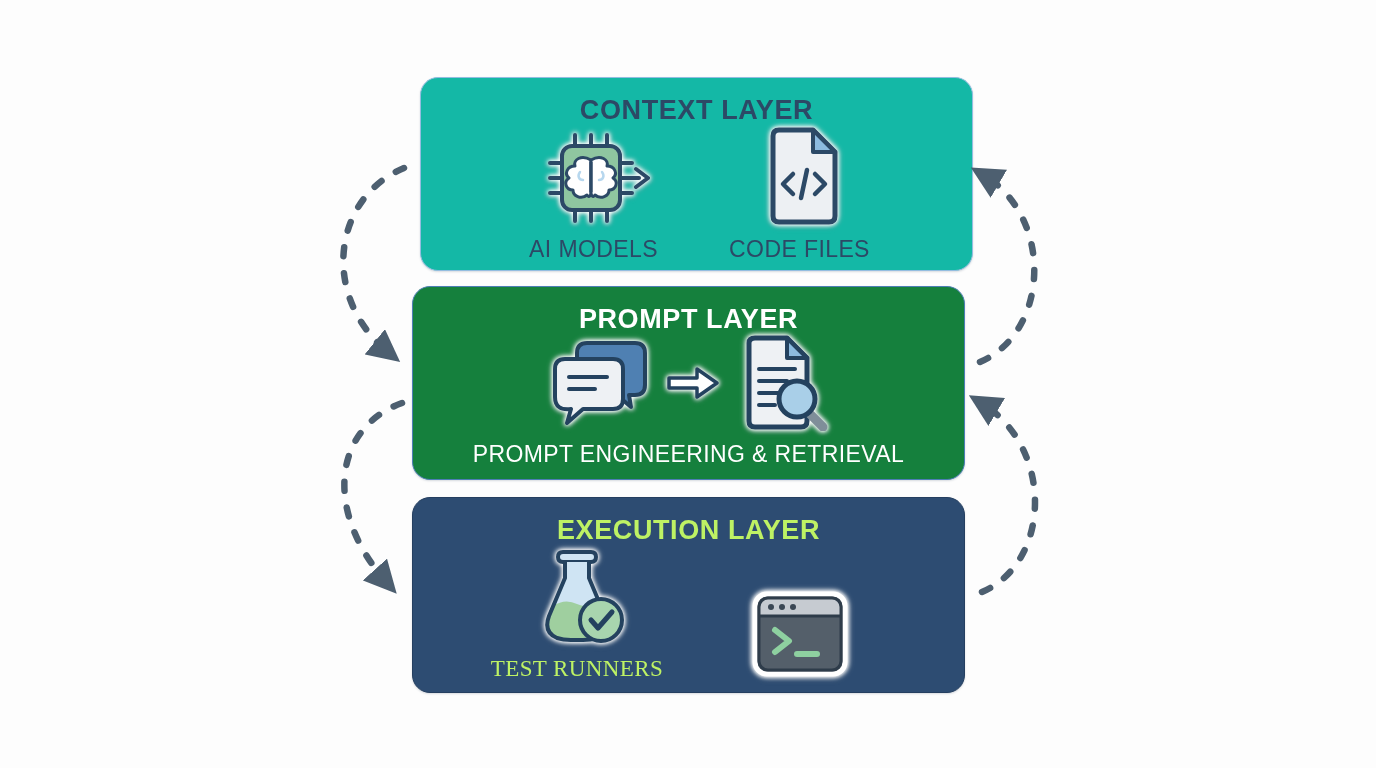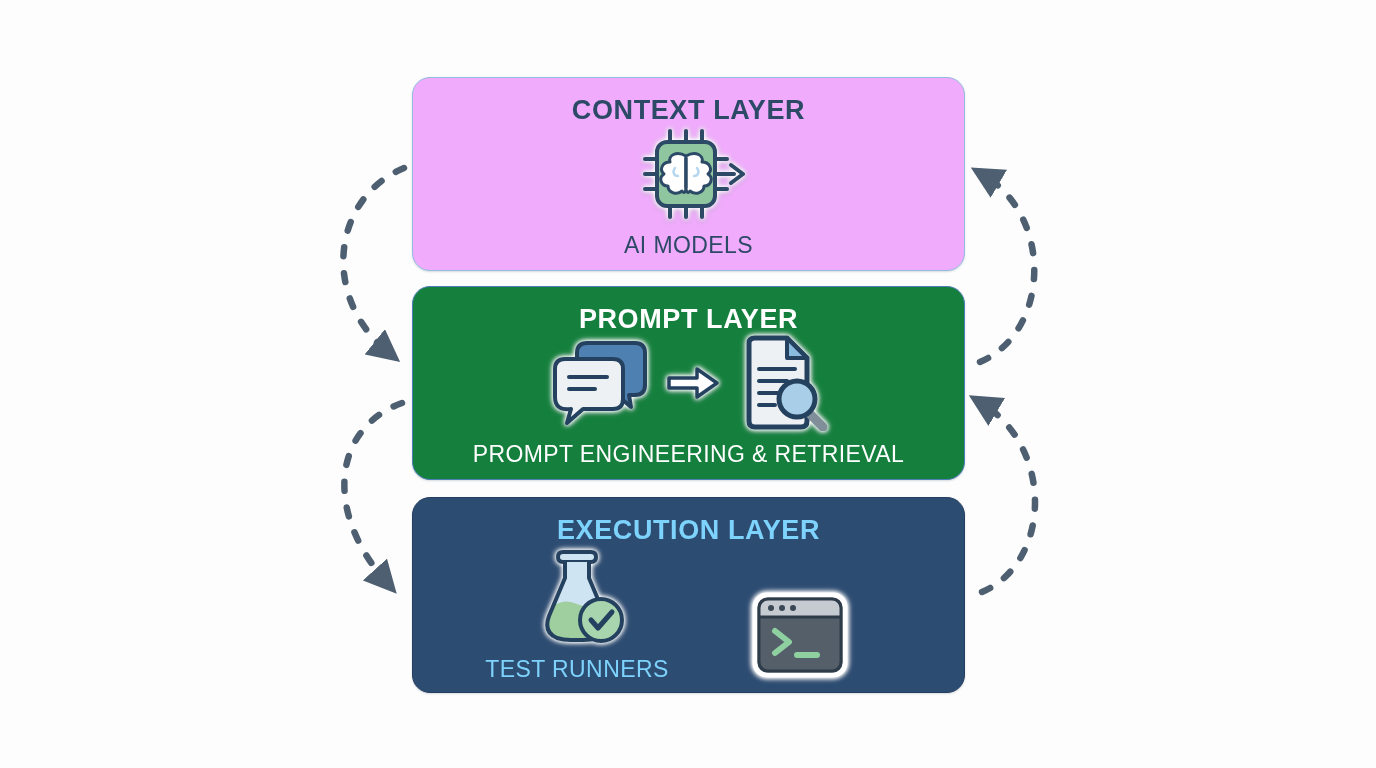--- a/index.html
+++ b/index.html
@@ -6,35 +6,35 @@
   body{
     width:1376px;height:768px;position:relative;overflow:hidden;
     background:#fdfdfd;
     font-family:"Liberation Sans", sans-serif;
   }
   .layer{
     position:absolute;left:412px;width:551px;border-radius:18px;
     display:flex;flex-direction:column;align-items:center;
     box-shadow:0 1px 2px rgba(40,60,90,0.18);
   }
-  #layer-context{top:77px;height:192px;background:#f0abfc;border:1px solid #93bde0;}
+  #layer-context{top:77px;height:192px;background:#14b8a6;border:1px solid #93bde0;margin-left:8px;}
   #layer-prompt{top:286px;height:192px;background:#15803d;border:1px solid #4d7eb5;}
   #layer-execution{top:497px;height:194px;background:#2d4c72;border:1px solid #253f60;}
   .layer-title{
     margin-top:17px;font-size:27px;font-weight:700;letter-spacing:0.6px;
   }
   #layer-context .layer-title, #layer-context .item-label{color:#2c4966;}
   #layer-prompt .layer-title, #layer-prompt .item-label{color:#ffffff;}
-  #layer-execution .layer-title, #layer-execution .item-label{color:#7dd3fc;}
+  #layer-execution .layer-title, #layer-execution .item-label{color:#bef264;}
   .items-row{
     display:flex;flex-direction:row;justify-content:center;align-items:flex-end;
     flex:1;margin-bottom:12px;
   }
   #layer-context .items-row{gap:16px;}
-  #layer-execution .items-row{gap:33px;}
+  #layer-execution .items-row{gap:33px;font-family:Liberation Serif, serif;}
   .item-col{
     width:190px;display:flex;flex-direction:column;align-items:center;
   }
   .item-label{
     font-size:23px;font-weight:500;letter-spacing:0.4px;margin-top:6px;white-space:nowrap;
   }
   .icon{filter:drop-shadow(0 0 2.5px #ffffff) drop-shadow(0 0 2px #ffffff) drop-shadow(0 1px 1px rgba(30,50,70,0.25));}
   .composite-icon-row{display:flex;align-items:center;gap:14px;}
   #arrow-overlay{position:absolute;top:0;left:0;pointer-events:none;}
 </style>
@@ -63,20 +63,34 @@
           <rect x="29" y="16" width="58" height="64" rx="10" fill="#8fc6a0" stroke="#2c4966" stroke-width="4"></rect>
           <path d="M58 30 C 48 24, 40 30, 42 36 C 34 36, 31 44, 36 48 C 30 52, 33 60, 40 60 C 40 66, 48 70, 54 65 C 56 68, 58 66, 58 62 Z" fill="#ffffff" stroke="#2c4966" stroke-width="3" stroke-linejoin="round"></path>
           <path d="M58 30 C 68 24, 76 30, 74 36 C 82 36, 85 44, 80 48 C 86 52, 83 60, 76 60 C 76 66, 68 70, 62 65 C 60 68, 58 66, 58 62 Z" fill="#ffffff" stroke="#2c4966" stroke-width="3" stroke-linejoin="round"></path>
           <path d="M47 42 C 44 46, 46 50, 50 50 M69 42 C 72 46, 70 50, 66 50" fill="none" stroke="#b7d7ee" stroke-width="2.5" stroke-linecap="round"></path>
           <line x1="58" y1="32" x2="58" y2="62" stroke="#2c4966" stroke-width="3"></line>
           <line x1="88" y1="48" x2="106" y2="48" stroke="#2c4966" stroke-width="4" stroke-linecap="round"></line>
           <path d="M103 39 L115 48 L103 57" fill="none" stroke="#2c4966" stroke-width="4" stroke-linecap="round" stroke-linejoin="round"></path>
         </svg>
       </span>
       <div class="item-label">AI MODELS</div>
+    </div>
+    <div class="item-col">
+      <span class="icon">
+        <svg width="86" height="100" viewBox="0 0 86 100">
+          <path d="M16 10 Q16 4 22 4 L56 4 L78 26 L78 90 Q78 96 72 96 L22 96 Q16 96 16 90 Z" fill="#edf0f3" stroke="#2c4966" stroke-width="5" stroke-linejoin="round"></path>
+          <path d="M56 4 L78 26 L56 26 Z" fill="#8cbbe0" stroke="#2c4966" stroke-width="4" stroke-linejoin="round"></path>
+          <g fill="none" stroke="#2c4966" stroke-width="4.5" stroke-linecap="round" stroke-linejoin="round">
+            <path d="M36 48 L26 58 L36 68"></path>
+            <path d="M58 48 L68 58 L58 68"></path>
+            <path d="M50 44 L44 72"></path>
+          </g>
+        </svg>
+      </span>
+      <div class="item-label">CODE FILES</div>
     </div>
   </div>
 </div>
 
 <div class="layer" id="layer-prompt">
   <div class="layer-title">PROMPT LAYER</div>
   <div class="items-row">
     <div class="item-col" style="width:auto;">
       <div class="composite-icon-row">
         <span class="icon">

